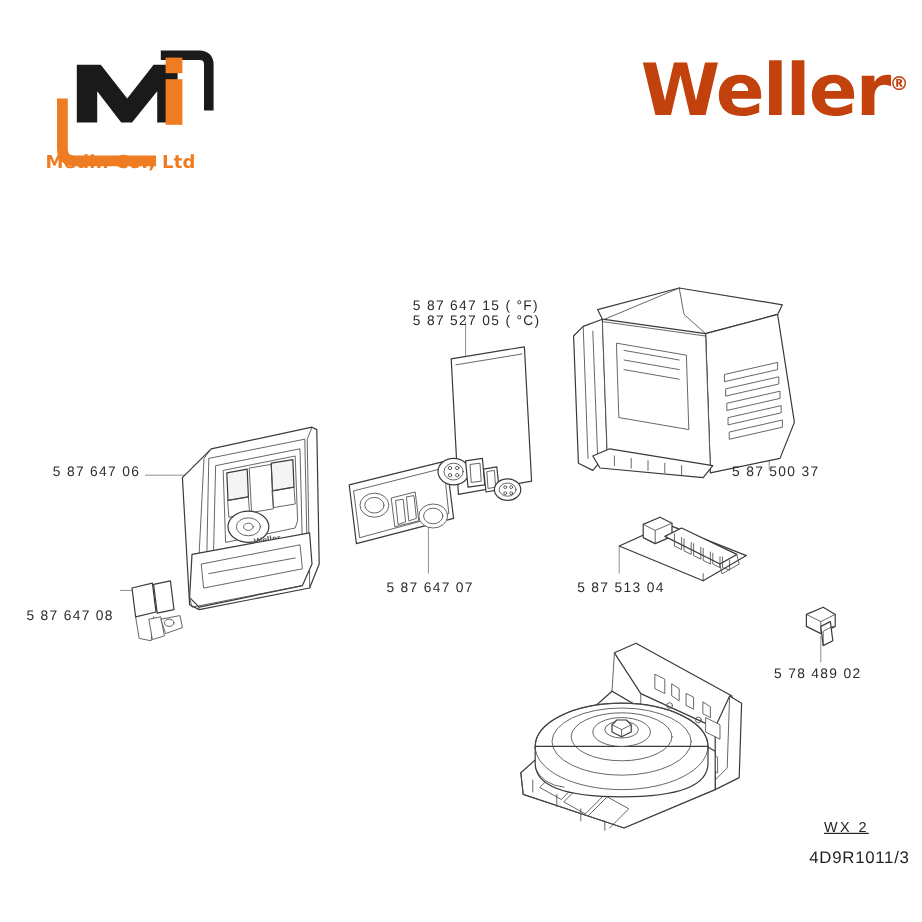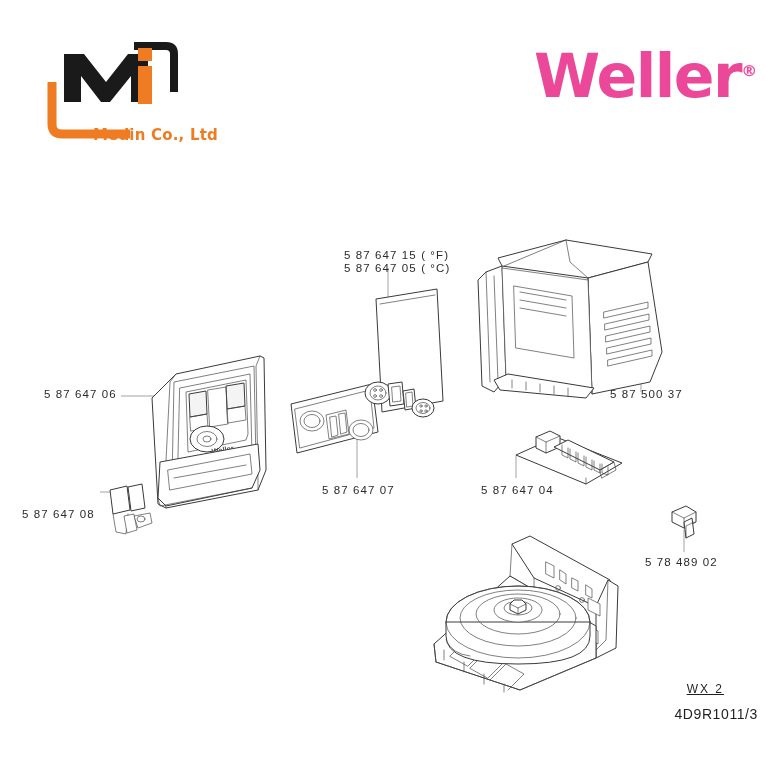--- a/index.html
+++ b/index.html
@@ -28,37 +28,37 @@
     left: 38px;
     top: 34px;
     width: 180px;
     height: 120px;
   }
   #medin-wordmark {
     position: absolute;
     left: 38px;
     top: 126px;
     width: 180px;
-    text-align: right;
+    text-align: left;
     font-size: 15px;
     font-weight: bold;
     letter-spacing: 0.2px;
     color: #ef7c22;
     font-family: "DejaVu Sans", sans-serif;
   }
 
   
   #weller-logo {
     position: absolute;
     left: 534px;
     top: 46px;
     font-size: 60px;
     font-weight: bold;
     letter-spacing: -1.5px;
-    color: #ec4899;
+    color: #c2410c;
     font-family: "DejaVu Sans", sans-serif;
     line-height: 1;
   }
   #weller-logo .reg {
     font-size: 16px;
     vertical-align: super;
     letter-spacing: 0;
   }
 
   
@@ -328,25 +328,25 @@
     <path class="lnT" d="M446 640 Q452 654 470 656"></path>
   </g>
 </svg>
 
 <div class="label" style="left:44px; top:388px;">5 87 647 06</div>
 
 <div class="label" style="left:22px; top:508px;">5 87 647 08</div>
 
 <div class="label" style="left:322px; top:484px;">5 87 647 07</div>
 
-<div class="label" style="left:481px; top:484px;">5 87 647 04</div>
+<div class="label" style="left:481px; top:484px;">5 87 513 04</div>
 
 <div class="label" style="left:610px; top:388px;">5 87 500 37</div>
 
 <div class="label" style="left:645px; top:556px;">5 78 489 02</div>
 
 <div class="label label-stack" style="left:344px; top:249px;">
   <span class="label-line">5 87 647 15 ( °F)</span>
-  <span class="label-line">5 87 647 05 ( °C)</span>
+  <span class="label-line">5 87 527 05 ( °C)</span>
 </div>
 
 <div id="footer-model">WX  2</div>
 <div id="footer-drawing">4D9R1011/3</div>
 
 </body></html>

